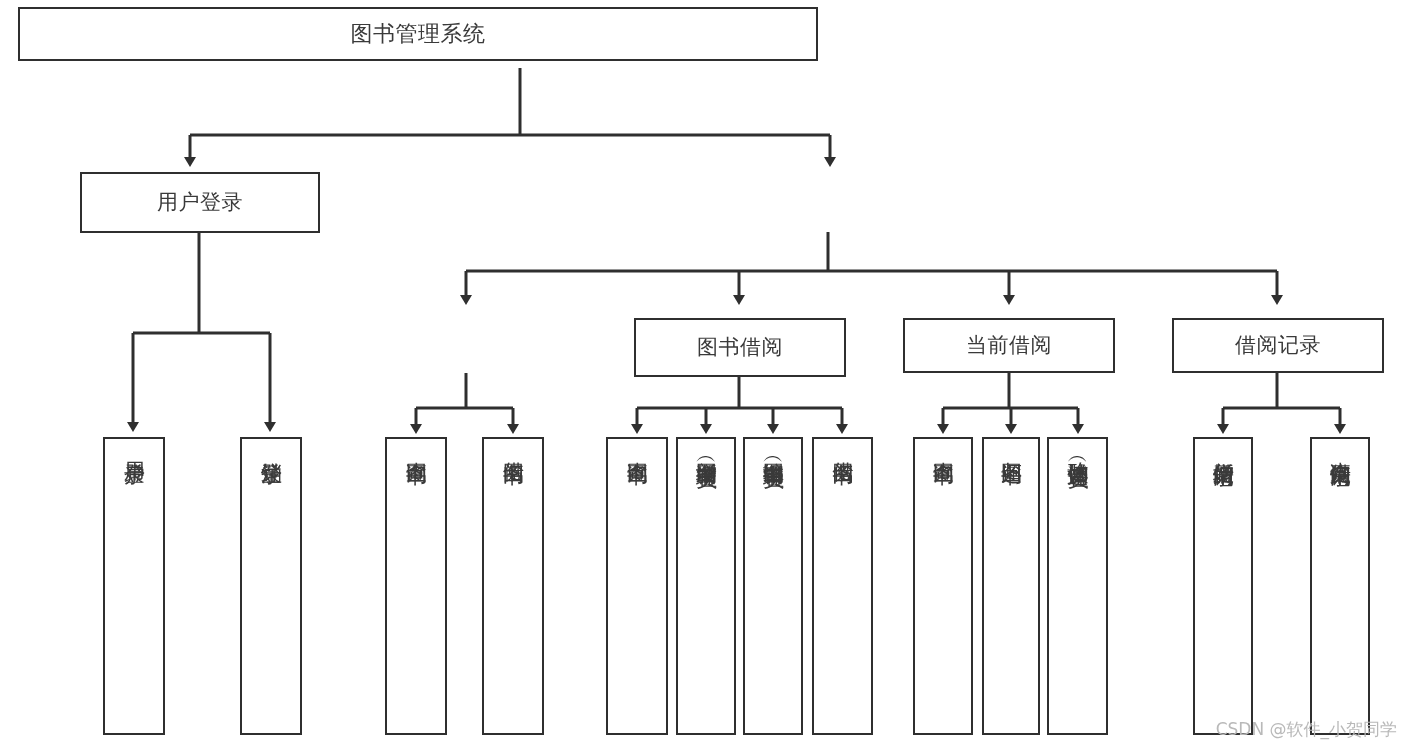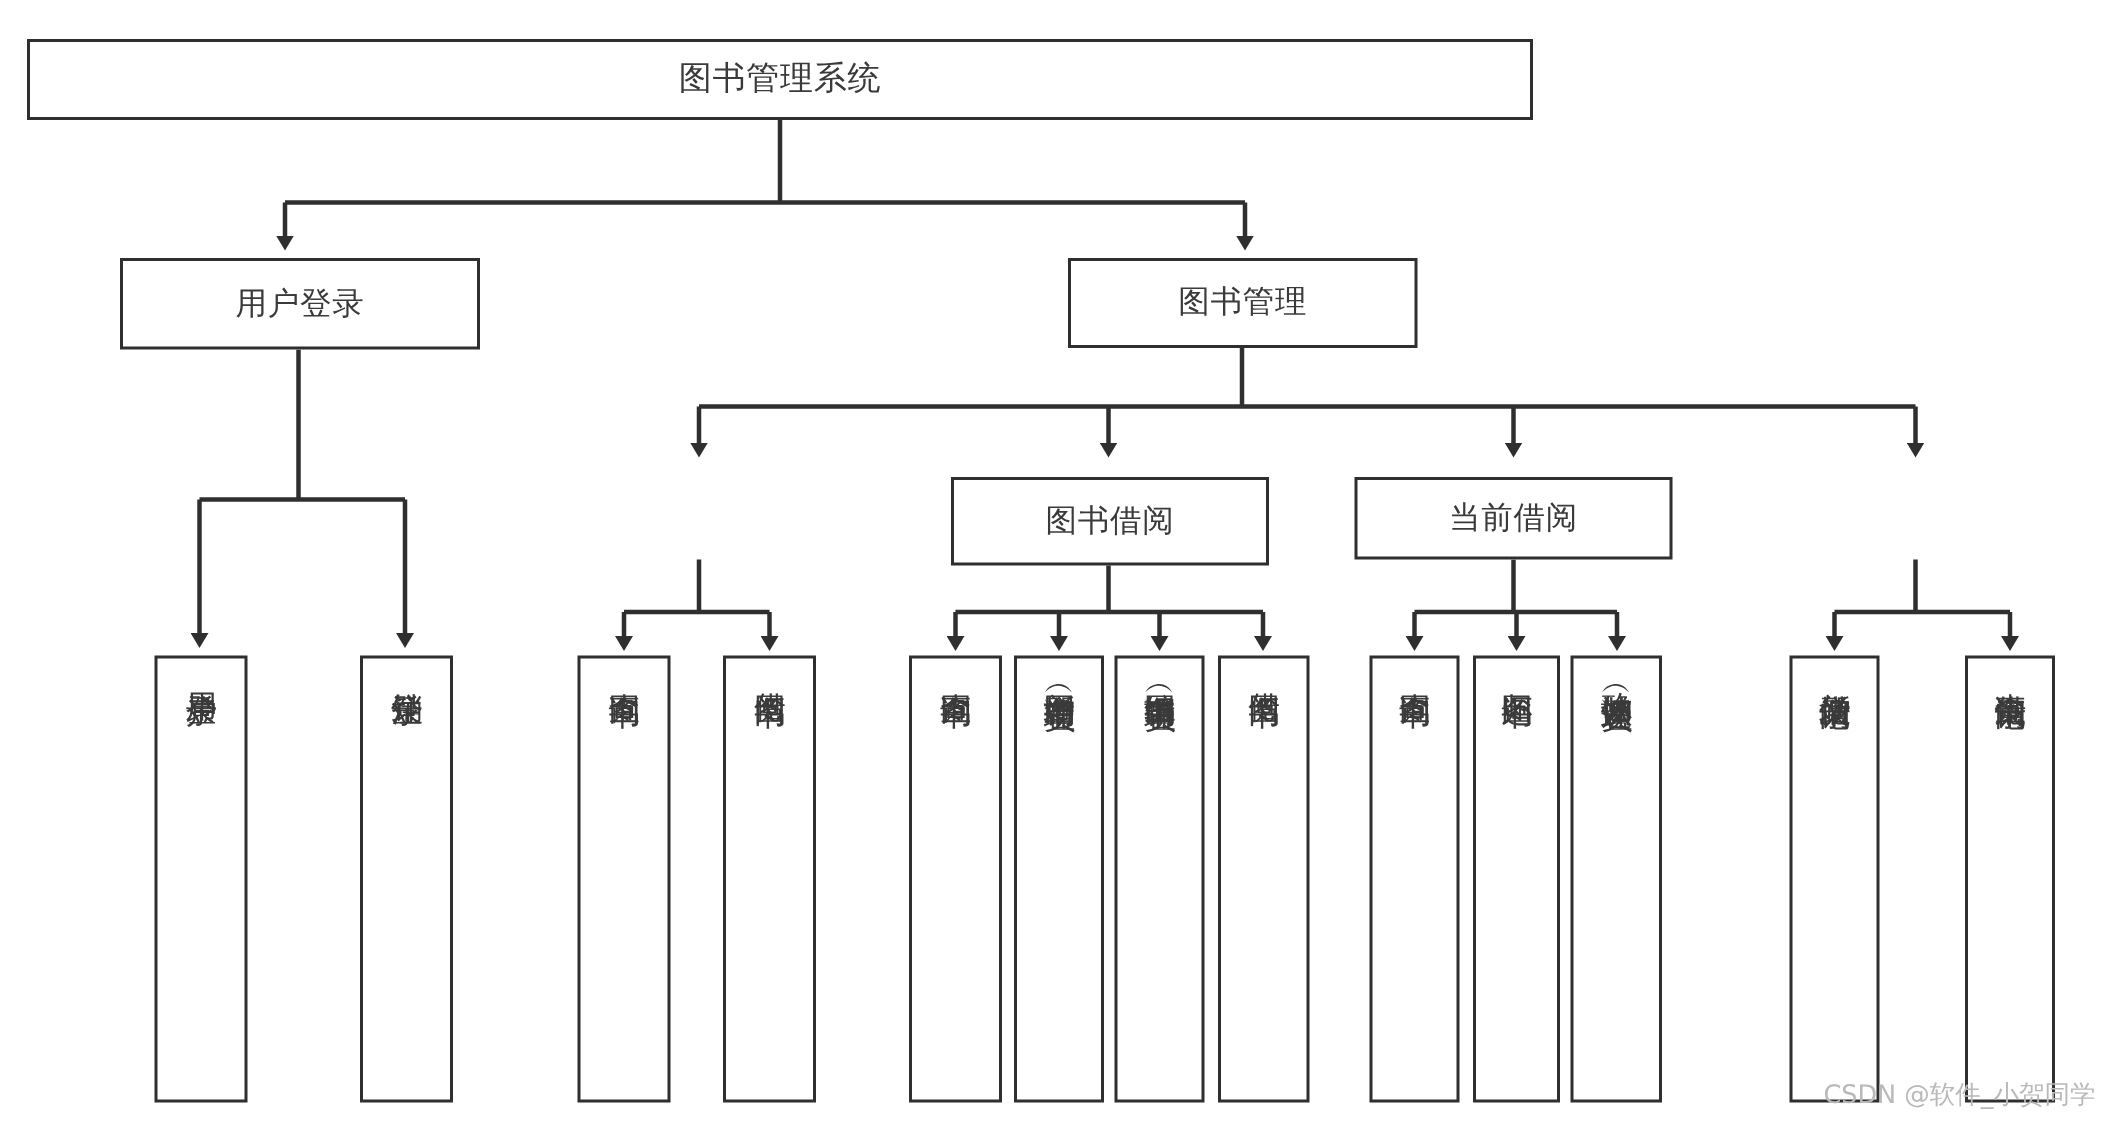--- a/index.html
+++ b/index.html
@@ -127,37 +127,37 @@
       <path d="M1011,408 L1011,425" marker-end="url(#arrow)"></path>
       <path d="M1078,408 L1078,425" marker-end="url(#arrow)"></path>
 
       <path d="M1277,373 L1277,408"></path>
       <path d="M1223,408 L1340,408"></path>
       <path d="M1223,408 L1223,425" marker-end="url(#arrow)"></path>
       <path d="M1340,408 L1340,425" marker-end="url(#arrow)"></path>
     </g>
   </svg>
 
-  <div class="node horiz root" style="left:18px; top:26px; width:1004px; height:54px;">
+  <div class="node horiz root" style="left:18px; top:7px; width:800px; height:54px;">
     <span class="label">图书管理系统</span>
   </div>
 
   <div class="node horiz" style="left:80px; top:172px; width:240px; height:61px;">
     <span class="label">用户登录</span>
   </div>
-  <div class="node horiz" style="left:712px; top:172px; width:233px; height:60px;">
-    <span class="label">图书管理</span>
-  </div>
 
   <div class="node horiz" style="left:634px; top:318px; width:212px; height:59px;">
     <span class="label">图书借阅</span>
   </div>
   <div class="node horiz" style="left:903px; top:318px; width:212px; height:55px;justify-content:center;">
     <span class="label">当前借阅</span>
   </div>
+  <div class="node horiz" style="left:1172px; top:318px; width:212px; height:55px;">
+    <span class="label">借阅记录</span>
+  </div>
 
   <div class="node vert" style="left:103px; top:437px; width:62px; height:298px;">
     <span class="label">用户登录</span>
   </div>
   <div class="node vert" style="left:240px; top:437px; width:62px; height:298px;">
     <span class="label">注销登录</span>
   </div>
 
   <div class="node vert" style="left:385px; top:437px; width:62px; height:298px;">
     <span class="label">查询图书</span>

